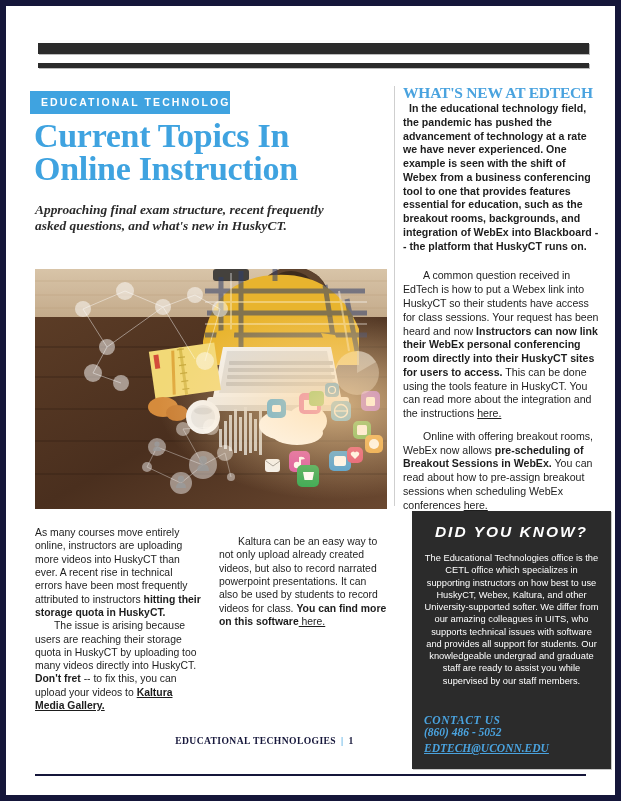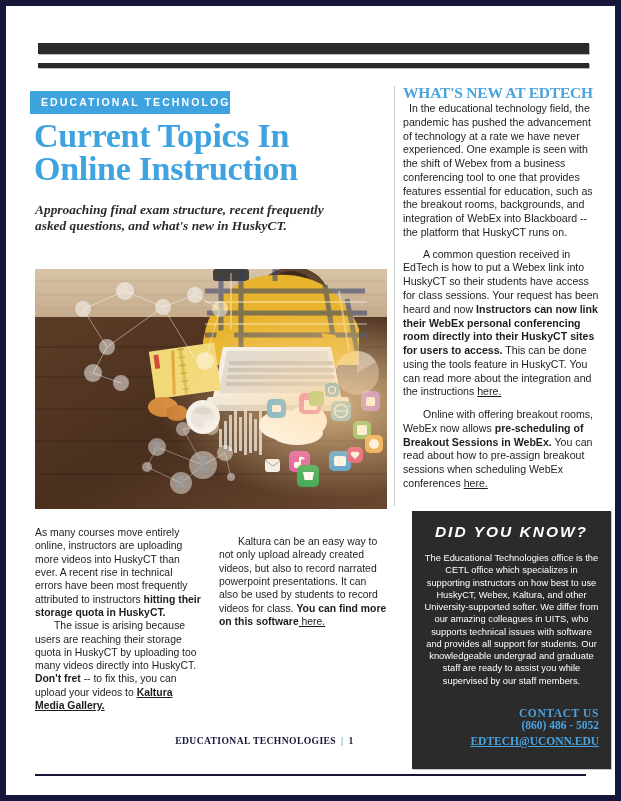--- a/index.html
+++ b/index.html
@@ -108,22 +108,22 @@
     letter-spacing: -0.2px;
     line-height: 1.1;
     margin-bottom: 1px;
   }
   .rc p {
     font-size: 10.6px;
     line-height: 1.3;
     color: #1d1d1d;
     text-align: left;
   }
-  .rc p.first { text-indent: 6px; }
-  .rc p.indent { text-indent: 20px; margin-top: 8px; }
+  .rc p.first { text-indent: 6px; font-weight: bold; }
+  .rc p.indent { text-indent: 20px; margin-top: 16px; }
   .rc p.gap { margin-top: 9px; text-indent: 20px; }
   b.bold { font-weight: bold; }
   a.lk {
     color: #1d1d1d;
     text-decoration: underline;
     font-weight: normal;
   }
 
   
   .dyk {
@@ -144,22 +144,23 @@
     text-align: center;
     margin-bottom: 11px;
   }
   .dyk-body {
     color: #ffffff;
     font-size: 9.3px;
     line-height: 1.32;
     text-align: center;
   }
   .dyk-contact {
-    margin-top: 20px;
-    text-align: right;
+    margin-top: 27px;
+    text-align: left;
+    font-style: italic;
   }
   .dyk-contact .ct {
     font-family: "Liberation Serif", serif;
     font-weight: bold;
     font-size: 11.5px;
     color: #4aa3df;
     letter-spacing: 0.6px;
   }
   .dyk-contact .ph {
     font-family: "Liberation Serif", serif;

